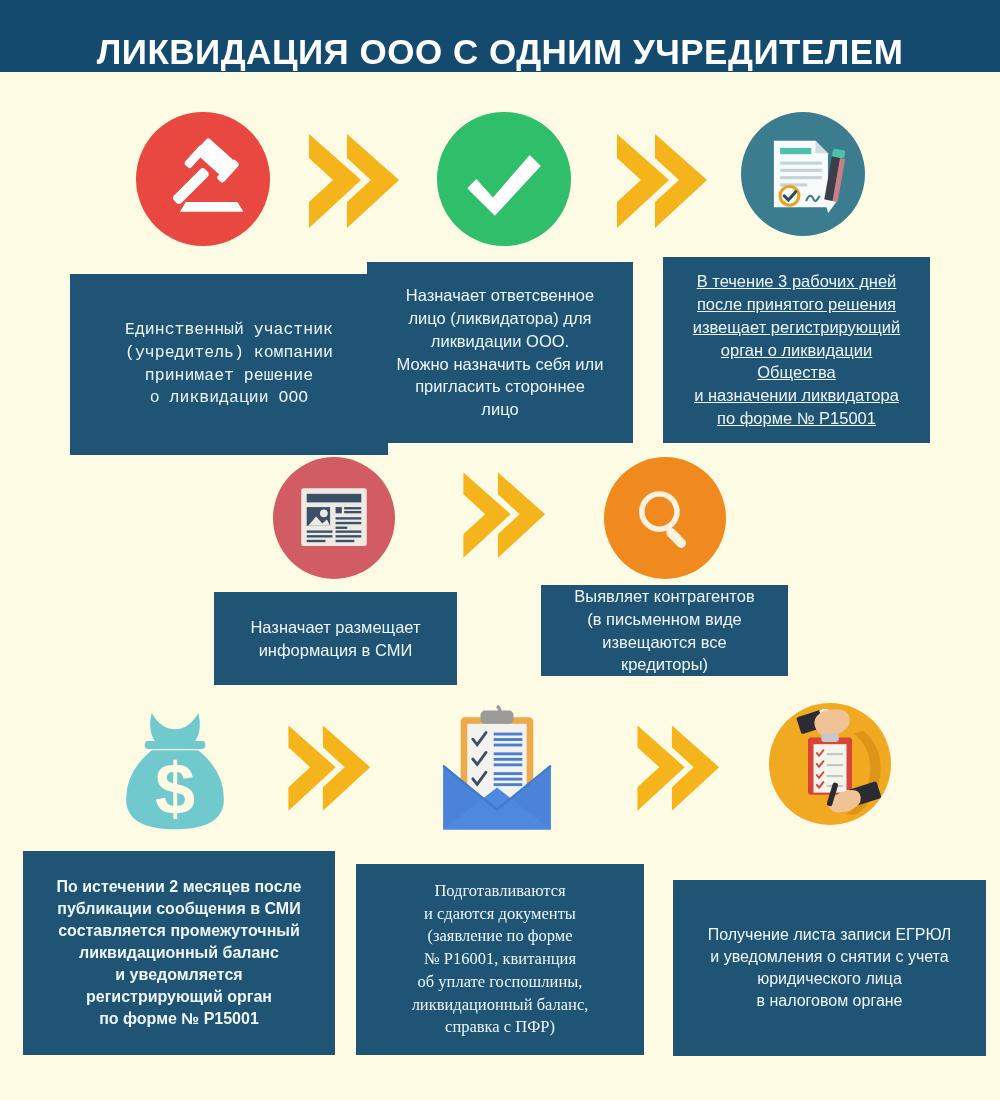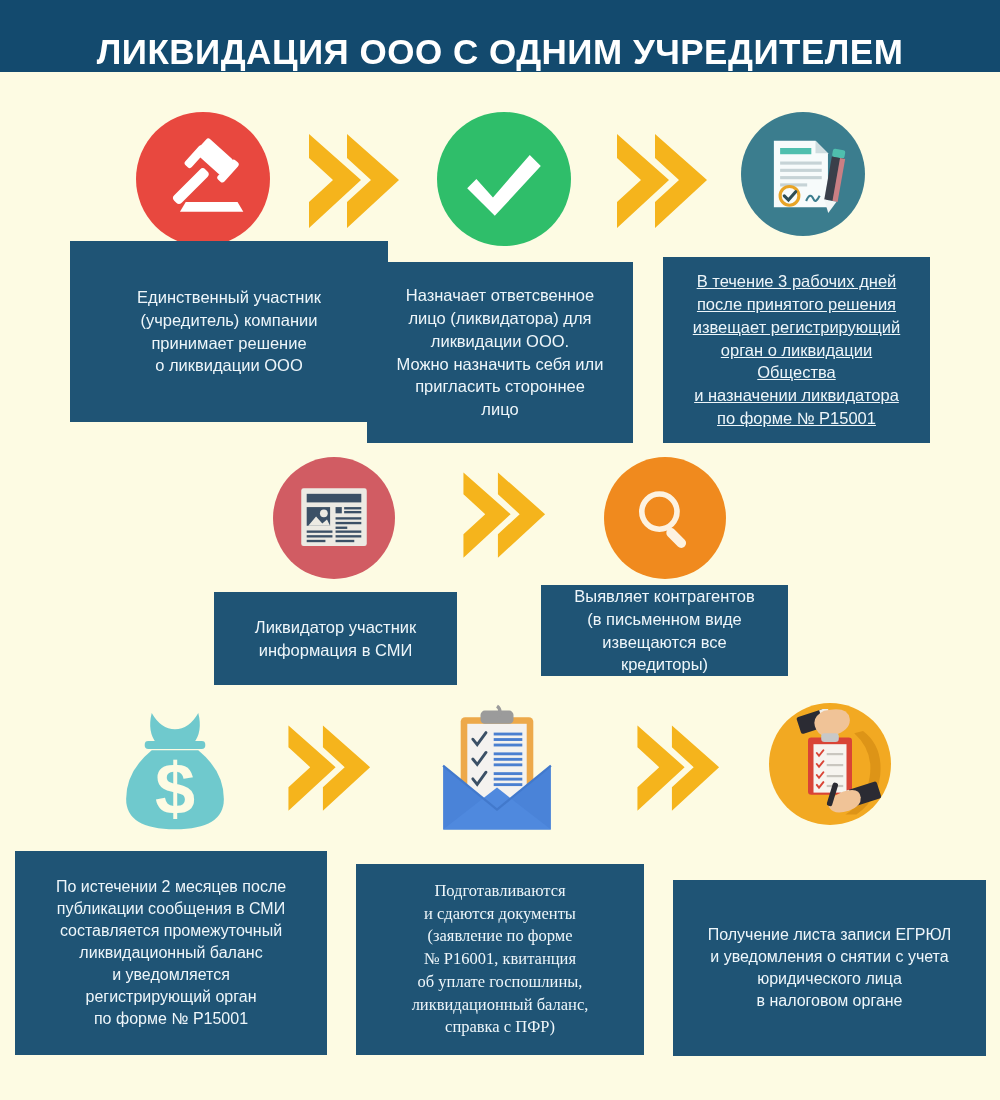--- a/index.html
+++ b/index.html
@@ -141,21 +141,21 @@
       <g transform="rotate(10 80 55)">
         <rect x="74" y="26" width="12" height="8" rx="2" fill="#4fbfae"></rect>
         <rect x="74" y="34" width="12" height="42" fill="#3a3f4a"></rect>
         <rect x="82" y="34" width="5" height="42" fill="#c97f84"></rect>
         <path d="M74 76 h12 l-6 12 z" fill="#f2f6f6"></path>
       </g>
     </svg>
   </div>
 </div>
 
-<div class="info-box" style="left:70px; top:241px; width:318px; height:181px;">
+<div class="info-box" style="left:70px; top:274px; width:318px; height:181px;font-family:Liberation Mono, monospace;">
   <span class="txt">Единственный участник
 (учредитель) компании
 принимает решение
 о ликвидации ООО</span>
 </div>
 
 <div class="info-box" style="left:367px; top:262px; width:266px; height:181px;">
   <span class="txt">Назначает ответсвенное
 лицо (ликвидатора) для
 ликвидации ООО.
@@ -210,21 +210,21 @@
 <div class="icon-wrap" style="left:604px; top:457px; width:122px; height:122px;">
   <div class="circle" style="background:#f08a1e;">
     <svg viewBox="0 0 100 100" width="80" height="80" aria-hidden="true">
       <circle cx="43" cy="42" r="22" fill="none" stroke="#fdf2e0" stroke-width="7"></circle>
       <rect x="58" y="60" width="12" height="30" rx="6" fill="#fdf2e0" transform="rotate(-45 64 75)"></rect>
     </svg>
   </div>
 </div>
 
 <div class="info-box" style="left:214px; top:592px; width:243px; height:93px;">
-  <span class="txt">Ликвидатор участник
+  <span class="txt">Назначает размещает
 информация в СМИ</span>
 </div>
 
 <div class="info-box" style="left:541px; top:585px; width:247px; height:91px;">
   <span class="txt">Выявляет контрагентов
 (в письменном виде
 извещаются все
 кредиторы)</span>
 </div>
 
@@ -316,21 +316,21 @@
       <g transform="rotate(-18 66 76)">
         <rect x="66" y="74" width="28" height="16" rx="2" fill="#2b2b33"></rect>
         <rect x="60" y="74" width="8" height="16" fill="#f0efe9"></rect>
         <path d="M62 74 q-18 2 -16 10 q2 8 16 8 q12 0 14 -8 q2 -10 -14 -10 z" fill="#f0c397"></path>
         <rect x="50" y="62" width="5" height="22" rx="2" fill="#2b2b33" transform="rotate(35 52 73)"></rect>
       </g>
     </svg>
   </div>
 </div>
 
-<div class="info-box" style="left:15px; top:851px; width:312px; height:204px; font-size:16px;">
+<div class="info-box" style="left:23px; top:851px; width:312px; height:204px; font-size:16px;font-weight:bold;">
   <span class="txt">По истечении 2 месяцев после
 публикации сообщения в СМИ
 составляется промежуточный
 ликвидационный баланс
 и уведомляется
 регистрирующий орган
 по форме № Р15001</span>
 </div>
 
 <div class="info-box" style="left:356px; top:864px; width:288px; height:191px;font-family:Liberation Serif, serif;">

